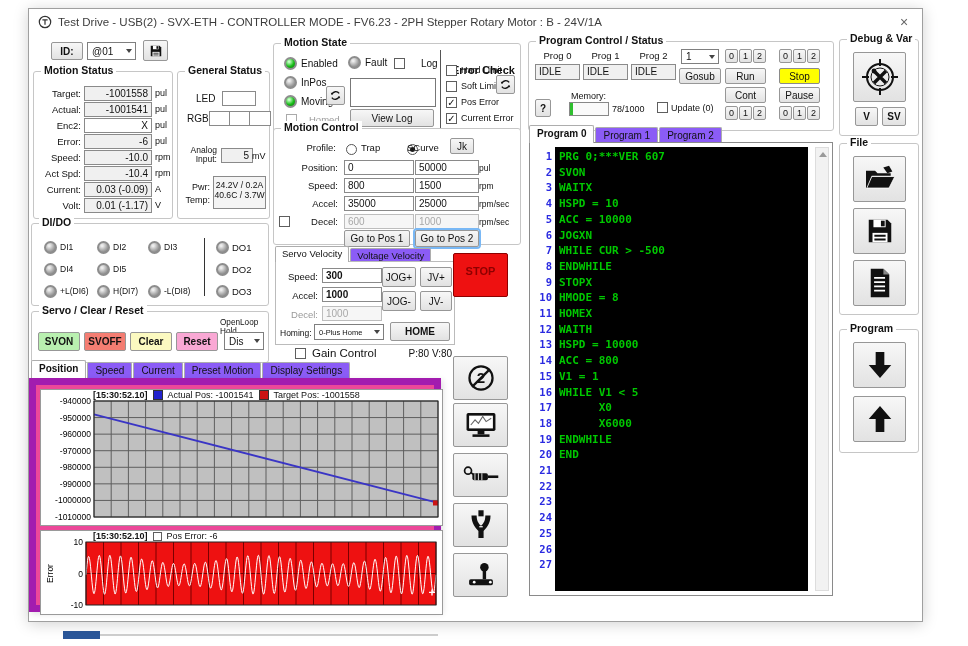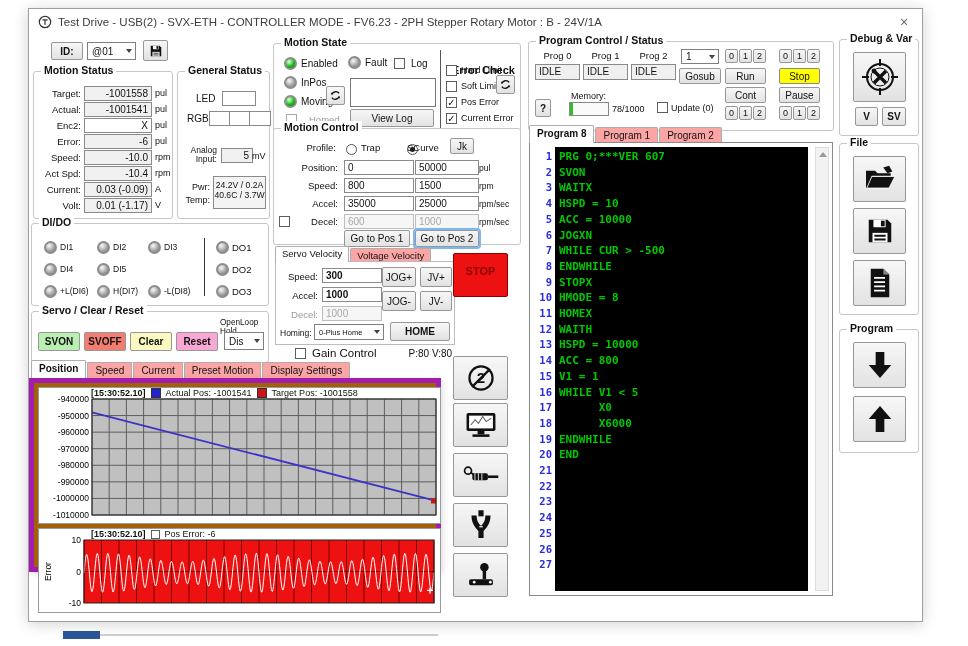--- a/index.html
+++ b/index.html
@@ -26,21 +26,21 @@
   .cb{display:inline-block;width:11px;height:11px;border:1px solid #5e5e5e;background:#fff;font-size:10px;line-height:9px;
     text-align:center;color:#111;box-sizing:border-box;flex:0 0 11px}
   .cb.gray{border-color:#aaa}
   .radio{display:inline-block;width:11px;height:11px;border:1px solid #555;border-radius:50%;background:#fff;position:relative;box-sizing:border-box}
   .radio.sel::after{content:"";position:absolute;left:2px;top:2px;width:5px;height:5px;border-radius:50%;background:#222}
   .dd{position:absolute;border:1px solid #7f7f7f;background:#fff;font-size:10px;box-sizing:border-box;
     padding:0 14px 0 4px;display:flex;align-items:center;white-space:nowrap;overflow:hidden}
   .chev{position:absolute;right:3px;top:50%;margin-top:-2px;width:0;height:0;
     border-left:3.5px solid transparent;border-right:3.5px solid transparent;border-top:4.5px solid #444}
   .tabs{display:flex;align-items:flex-end;gap:1px;height:18px}
-  .tab{border:1px solid #adadad;border-bottom:none;background:#fca5a5;font-size:10px;padding:2px 7px;color:#111;
+  .tab{border:1px solid #adadad;border-bottom:none;background:#8b5cf6;font-size:10px;padding:2px 7px;color:#111;
     border-radius:2px 2px 0 0;white-space:nowrap}
   .tab.active{background:#fff;padding-bottom:4px;z-index:5;position:relative;font-weight:bold}
   .tabs.small .tab{font-size:9.5px;padding:1px 6px}
   .tabs.small .tab.active{font-weight:normal;padding-bottom:3px}
   
   .ms-rows{position:absolute;left:5px;top:13px;right:4px;bottom:5px;display:grid;grid-template-rows:repeat(8,1fr);align-items:center}
   .ms-row{display:flex;align-items:center;gap:3px;height:16px}
   .ms-label{width:42px;text-align:right;font-size:9.5px;flex:0 0 42px}
   .ms-field{width:60px;flex:0 0 60px}
   .ms-unit{font-size:9px}
@@ -71,21 +71,21 @@
   
   .editor{position:absolute;left:500px;top:133px;width:304px;height:454px;border:1px solid #8a8a8a;background:#fff;box-sizing:border-box}
   .gutter{position:absolute;left:0;top:6px;width:22px;text-align:right;
     font-family:"DejaVu Sans Mono",monospace;font-size:10.5px;font-weight:bold;color:#2a2ae0;line-height:15.7px}
   .codebox{position:absolute;left:25px;top:4px;width:253px;height:444px;background:#000;overflow:hidden}
   .codelines{padding:2px 0 0 4px;font-family:"DejaVu Sans Mono",monospace;font-size:11px;font-weight:bold;
     color:#00c800;line-height:15.7px;white-space:pre}
   .scrolltrack{position:absolute;right:3px;top:4px;width:14px;height:444px;background:#f2f2f2;border:1px solid #ddd;box-sizing:border-box}
   .scrollup{position:absolute;left:3px;top:4px;width:0;height:0;border-left:4px solid transparent;border-right:4px solid transparent;border-bottom:5px solid #9a9a9a}
   
-  .charts-panel{position:absolute;left:0;top:369px;width:412px;height:194px;border:5px solid #a21caf;background:#a16207;box-shadow:2px 2px 6px rgba(0,0,0,.12);box-sizing:border-box}
+  .charts-panel{position:absolute;left:0;top:369px;width:412px;height:234px;border:7px solid #a21caf;background:#ec4899;box-shadow:2px 2px 6px rgba(0,0,0,.12);box-sizing:border-box}
   .chartbox{position:absolute;left:4px;border:1px solid #9a9a9a;background:#fff;box-sizing:border-box}
   .chart-header{position:absolute;left:52px;top:0;display:flex;align-items:center;gap:5px;font-size:9px;z-index:2;background:transparent}
   .sw{display:inline-block;width:8px;height:8px;border:1px solid #333}
   .chart-svg{position:absolute;left:0;top:0;width:100%;height:100%}
   .memwrap{position:absolute;left:40px;top:60px;width:38px;height:12px;border:1px solid #888;background:#fafafa}
   .memfill{height:100%;background:#2fbf2f}
   
   .popup{position:absolute;left:427px;top:278px;width:126px;height:108px;background:#fff;border:1px solid #a9a9a9;
     box-shadow:4px 5px 12px rgba(0,0,0,.38);z-index:40}
   .popup-title{position:absolute;left:10px;top:8px;font-size:11px;font-weight:bold}
@@ -389,21 +389,21 @@
           </div>
         </div>
       <div class="abs" style="left:12px;top:70px;display:flex;align-items:center;gap:12px">
         <span class="cb gray"></span>
         <span style="font-size:9.5px;color:#9a9a9a">Homed</span>
       </div>
       <div class="abs" style="left:74px;top:12px;display:flex;align-items:center;gap:4px">
         <span class="led off"></span>
         <span style="font-size:10px">Fault</span>
       </div>
-      <div class="abs" style="left:120px;top:14px;display:flex;align-items:center;gap:6px">
+      <div class="abs" style="left:120px;top:14px;display:flex;align-items:center;gap:16px">
         <span class="cb"></span>
         <span style="font-size:10px">Log</span>
       </div>
       <button class="btn abs" style="left:52px;top:42px;width:19px;height:19px">
         <span>
             <svg width="13" height="13" viewBox="0 0 16 16" fill="none" stroke="#111" stroke-width="1.6">
               <path d="M12.5 5.5A5 5 0 0 0 3.6 6.8"></path>
               <path d="M3.5 10.5a5 5 0 0 0 8.9-1.3"></path>
               <polygon points="2.2,4.6 4.6,5 3.4,7.4" fill="#111" stroke="none"></polygon>
               <polygon points="13.8,11.4 11.4,11 12.6,8.6" fill="#111" stroke="none"></polygon>
@@ -648,21 +648,21 @@
           <div class="memfill" style="width: 7.8%;"></div>
         </div>
       <span class="abs" style="left:83px;top:62px;font-size:9px">78/1000</span>
       <div class="abs" style="left:128px;top:60px;display:flex;align-items:center;gap:3px">
         <span class="cb"></span>
         <span style="font-size:9px">Update (0)</span>
       </div>
     </div>
 
     <div class="tabs abs" style="left:500px;top:116px">
-        <div class="tab active">Program 8</div>
+        <div class="tab active">Program 0</div>
         <div class="tab">Program 1</div>
         <div class="tab">Program 2</div>
       </div>
     <div class="editor">
       <div class="gutter" style="padding-right: 3px;">
           <div class="ln">1</div>
           <div class="ln">2</div>
           <div class="ln">3</div>
           <div class="ln">4</div>
           <div class="ln">5</div>

